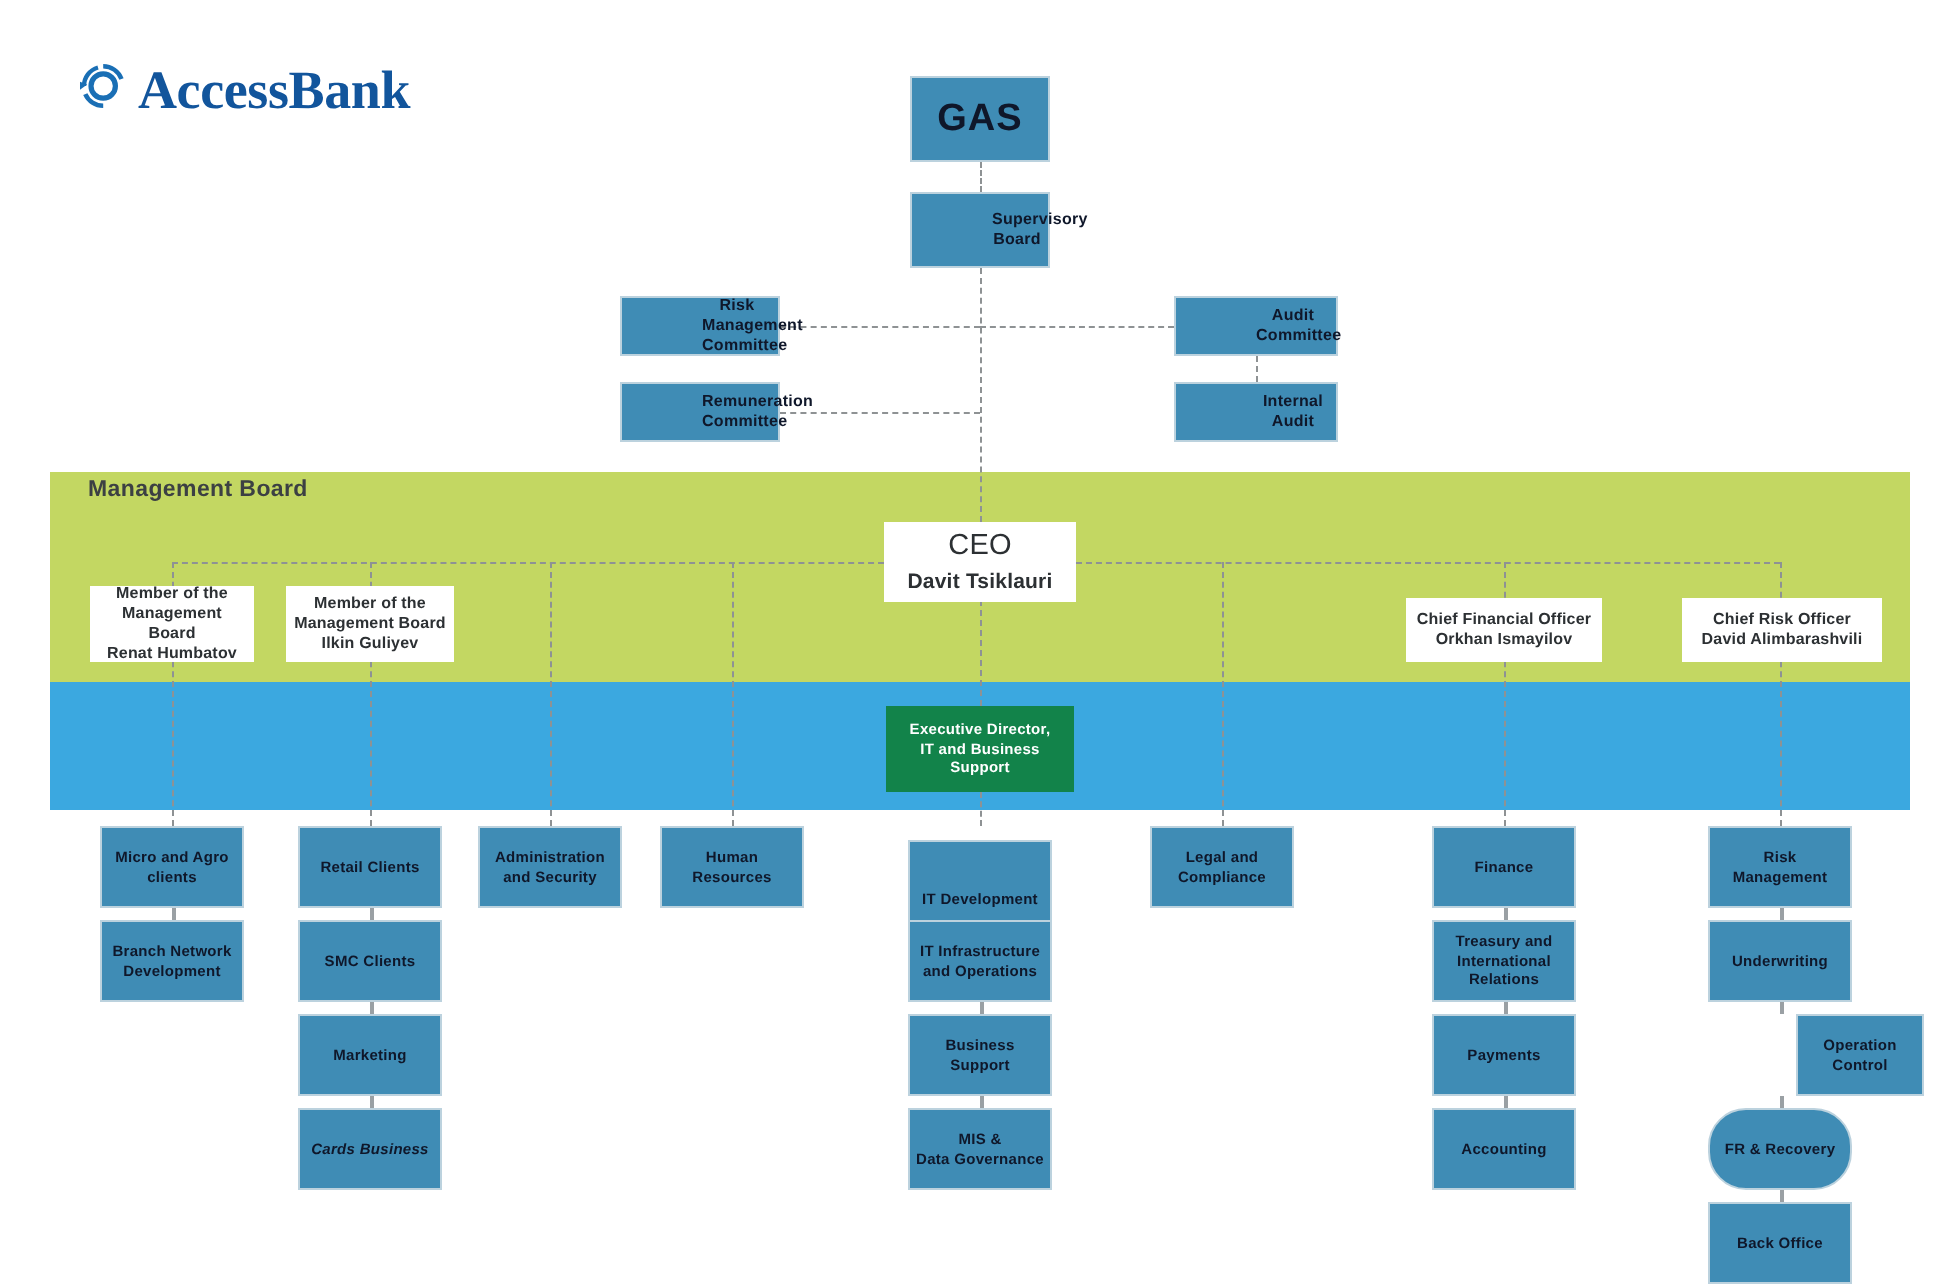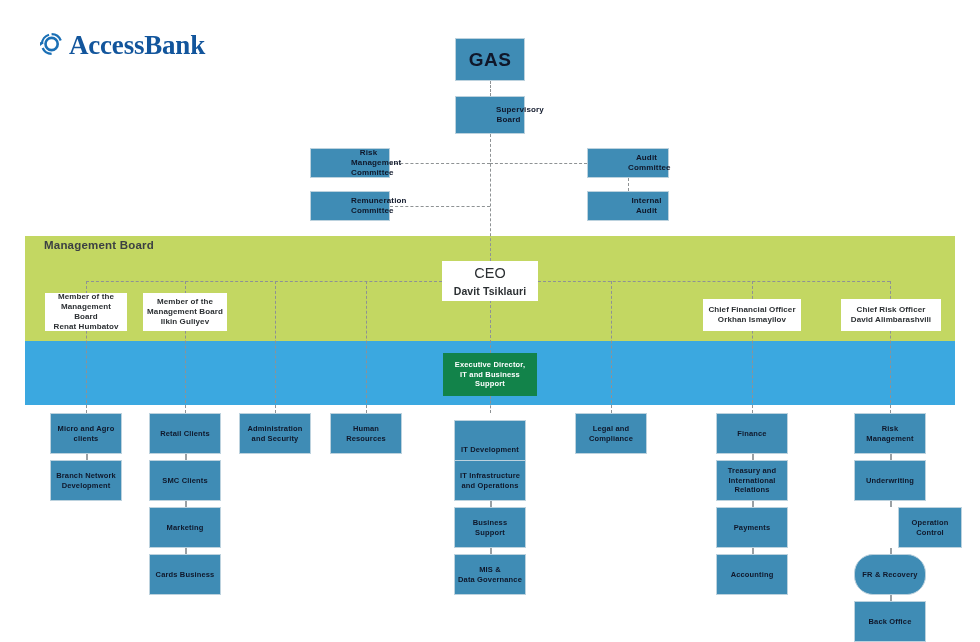--- a/index.html
+++ b/index.html
@@ -288,21 +288,21 @@
   <div class="conn v-solid" style="left:185px; top:548px; height:6px;"></div>
   <div class="box box-blue" style="left:149px; top:413px; width:72px; height:41px;">
     <span class="box-inner">Retail Clients</span>
   </div>
   <div class="box box-blue" style="left:149px; top:460px; width:72px; height:41px;">
     <span class="box-inner">SMC Clients</span>
   </div>
   <div class="box box-blue" style="left:149px; top:507px; width:72px; height:41px;">
     <span class="box-inner">Marketing</span>
   </div>
-  <div class="box box-blue" style="left:149px; top:554px; width:72px; height:41px;">
+  <div class="box box-blue" style="left:149px; top:554px; width:72px; height:41px;font-style:italic;">
     <span class="box-inner">Cards Business</span>
   </div>
 
   <div class="box box-blue" style="left:239px; top:413px; width:72px; height:41px;">
     <span class="box-inner">
       <span>Administration</span><br>
       <span>and Security</span>
     </span>
   </div>
 

